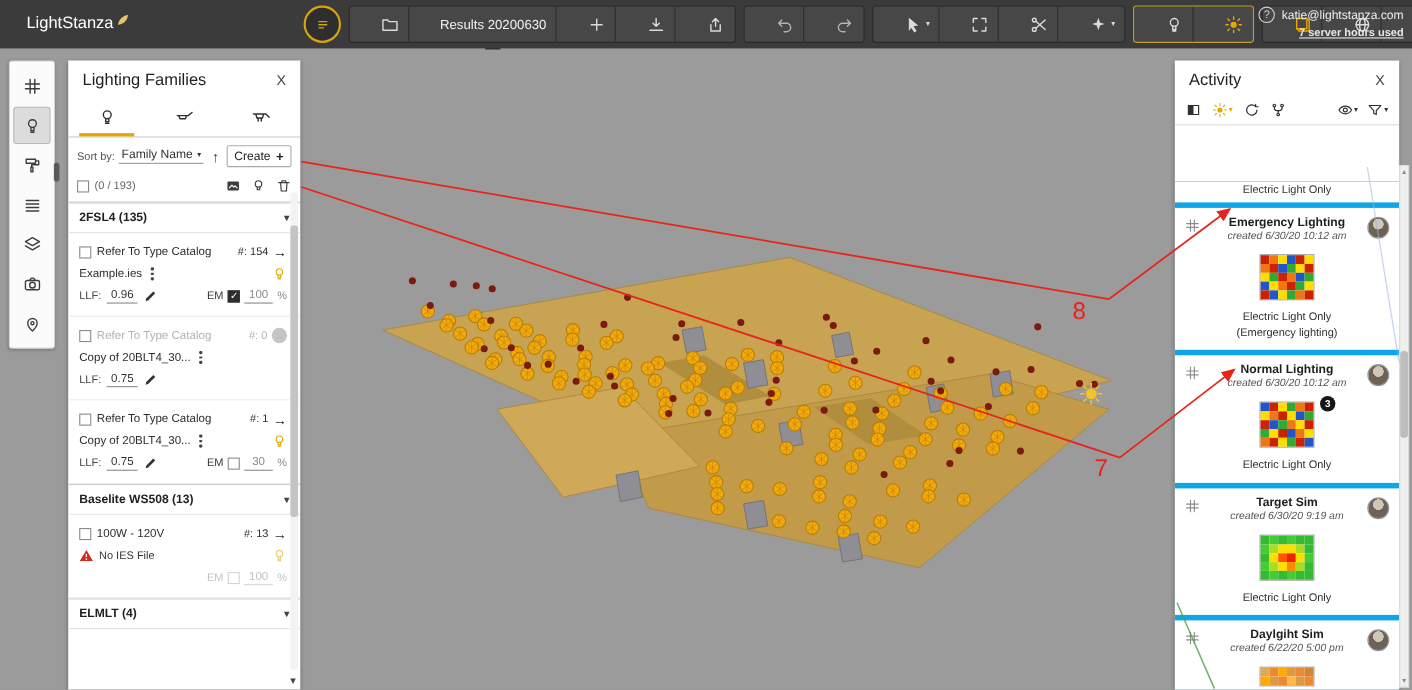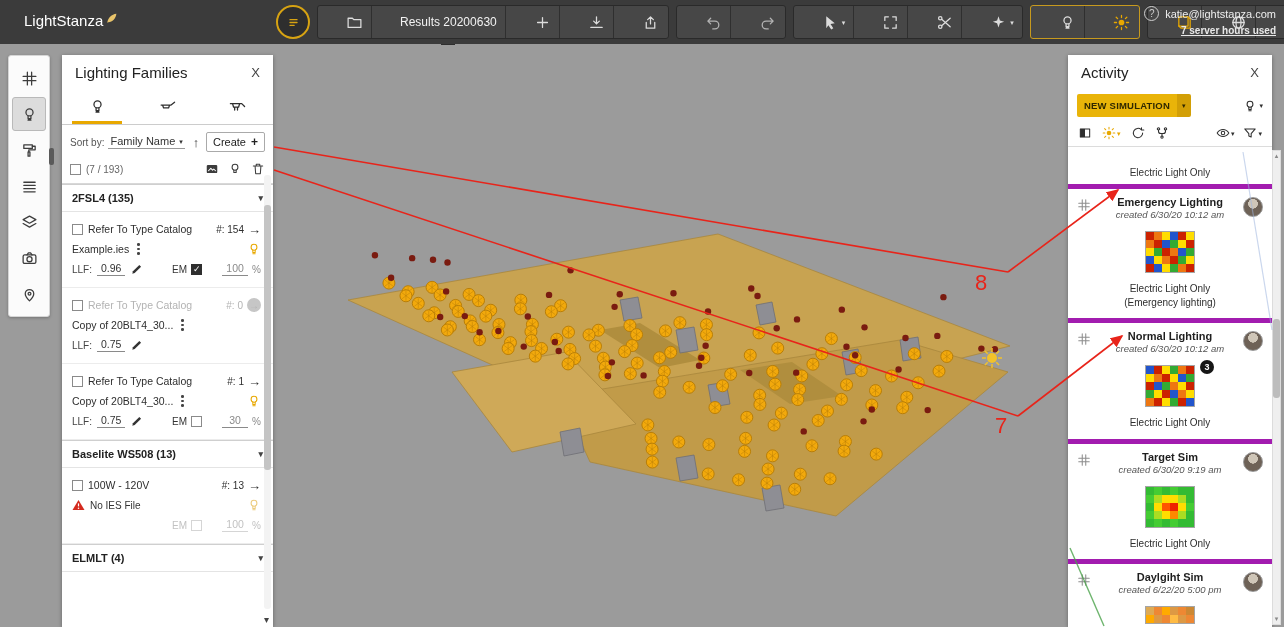--- a/index.html
+++ b/index.html
@@ -60,21 +60,21 @@
   .cat-label{font-size:10.5px;color:#2e2e2e;}
   .count{font-size:10px;color:#2e2e2e;}
   .arrow{font-size:13px;font-weight:bold;color:#2e2e2e;cursor:pointer;}
   .arrow-circle{width:14px;height:14px;border-radius:50%;background:#c6c6c6;color:#555;display:flex;align-items:center;justify-content:center;font-size:10px;font-weight:bold;cursor:pointer;}
   .file-label{font-size:10.5px;color:#2e2e2e;}
   .dots-v{display:inline-flex;flex-direction:column;gap:2px;padding:1px 3px;cursor:pointer;}
   .dots-v i{width:2.6px;height:2.6px;background:#444;border-radius:50%;}
   .llf-label{font-size:10px;color:#444;}
   .uline{border-bottom:1px solid #8a8a8a;padding:0 4px 1px;font-size:10.5px;min-width:26px;text-align:center;cursor:text;}
   .em-label{font-size:10px;color:#333;}
-  .pct{color:#8a8a8a;margin-left:16px;}
+  .pct{color:#8a8a8a;}
   .unit{font-size:10px;color:#8a8a8a;}
   .dim, .dim *{color:#b3b3b3 !important;}
   .muted, .muted *{color:#c2c2c2 !important;border-color:#d5d5d5 !important;}
   .gold{color:#e8a800;}
   .palegold{color:#eccb7d;}
   .warn-label{font-size:10px;color:#333;}
   .fp-track{position:absolute;right:2px;top:120px;bottom:18px;width:7px;background:#f3f3f3;border-radius:3px;}
   .fp-thumb{position:absolute;right:2px;top:150px;width:7px;height:265px;background:#c4c4c4;border-radius:3px;cursor:pointer;}
   .fp-more{position:absolute;right:4px;bottom:2px;font-size:10px;color:#444;cursor:pointer;}
 
@@ -86,21 +86,21 @@
   
   .activity{position:absolute;left:1068px;top:55px;width:204px;height:572px;background:#fff;box-shadow:0 1px 4px rgba(0,0,0,.35);z-index:10;color:#333;overflow:hidden;}
   .ap-actions{display:flex;align-items:center;gap:6px;padding:5px 9px 5px;}
   .new-sim{display:flex;cursor:pointer;}
   .new-sim .main{background:#e9b409;color:#2f2800;font-size:9.5px;font-weight:bold;padding:6px 7px;border-radius:2px 0 0 2px;letter-spacing:.2px;}
   .new-sim .dd{background:#d29f06;padding:0 5px;display:flex;align-items:center;border-radius:0 2px 2px 0;color:#2f2800;}
   .ap-actions .right{margin-left:auto;display:flex;align-items:center;gap:2px;color:#2f2f2f;cursor:pointer;}
   .ap-tools{display:flex;align-items:center;gap:10px;padding:4px 10px 6px;border-bottom:1px solid #dcdcdc;color:#2f2f2f;}
   .tool{display:flex;align-items:center;gap:1px;cursor:pointer;}
   .ap-tools .right{margin-left:auto;display:flex;gap:9px;}
-  .ap-list{position:absolute;top:110px;left:0;right:0;bottom:0;background:#a21caf;overflow:hidden;}
+  .ap-list{position:absolute;top:110px;left:0;right:0;bottom:0;background:#0ea5e9;overflow:hidden;}
   .ap-partial{background:#fff;text-align:center;font-size:10px;color:#333;padding:2px 0 6px;margin-bottom:5px;}
   .card{position:relative;background:#fff;margin-bottom:5px;text-align:center;padding:7px 6px 9px;cursor:pointer;}
   .card-grid{position:absolute;left:9px;top:9px;color:#8d8d8d;}
   .avatar{position:absolute;right:9px;top:8px;width:20px;height:20px;border-radius:50%;border:1px solid #979797;background:radial-gradient(circle at 50% 32%,#cfc6b8 0 31%,#6e6257 33% 100%);}
   .card-title{font-weight:bold;font-size:11px;color:#1e1e1e;}
   .card-created{font-style:italic;font-size:9.5px;color:#555;margin-top:1px;}
   .thumb{display:grid;grid-template-columns:repeat(6,8px);grid-auto-rows:8px;width:50px;margin:11px auto 9px;border:1px solid #a5a5a5;background:#fff;}
   .thumb span{display:block;}
   .card-caption{font-size:10px;color:#2e2e2e;line-height:1.35;}
   .badge{position:absolute;right:58px;top:37px;width:14px;height:14px;border-radius:50%;background:#161616;color:#fff;font-size:9px;font-weight:bold;display:flex;align-items:center;justify-content:center;}
@@ -860,21 +860,21 @@
     </span>
     <span class="up-arrow">↑</span>
     <button class="create-btn">
       <span>Create</span>
       <span class="create-plus">+</span>
     </button>
   </div>
 
   <div class="fp-select">
     <span class="checkbox"></span>
-    <span class="count-label">(7 / 193)</span>
+    <span class="count-label">(0 / 193)</span>
     <span class="sel-icons">
       <svg class="i s" viewBox="0 0 24 24">
           <rect x="3" y="5" width="18" height="14" rx="2" fill="currentColor" stroke="none"></rect>
           <path d="M6 15l4-4 3 3 2-2 3 3" stroke="#fff"></path>
         </svg>
       <svg class="i s" viewBox="0 0 24 24">
           <circle cx="12" cy="9" r="5"></circle>
           <path d="M10 14v4h4v-4"></path>
         </svg>
       <svg class="i s" viewBox="0 0 24 24">
@@ -1037,35 +1037,20 @@
   <div class="fp-thumb"></div>
   <div class="fp-more">▾</div>
 </aside>
 
 <aside class="activity">
   <div class="p-header">
     <span class="p-title">Activity</span>
     <span class="close-x">X</span>
   </div>
 
-  <div class="ap-actions">
-    <div class="new-sim">
-      <span class="main">NEW SIMULATION</span>
-      <span class="dd">
-          <span class="caret">▾</span>
-        </span>
-    </div>
-    <span class="right">
-      <svg class="i s" viewBox="0 0 24 24">
-          <circle cx="12" cy="9" r="5"></circle>
-          <path d="M10 14v4h4v-4M10 20h4"></path>
-        </svg>
-      <span class="caret">▾</span>
-    </span>
-  </div>
 
   <div class="ap-tools">
     <span class="tool">
         <svg class="i s" viewBox="0 0 24 24">
           <rect x="4" y="5" width="16" height="14"></rect>
           <rect x="4" y="5" width="8" height="14" fill="currentColor" stroke="none"></rect>
         </svg>
       </span>
     <span class="tool gold">
         <svg class="i s" viewBox="0 0 24 24">

